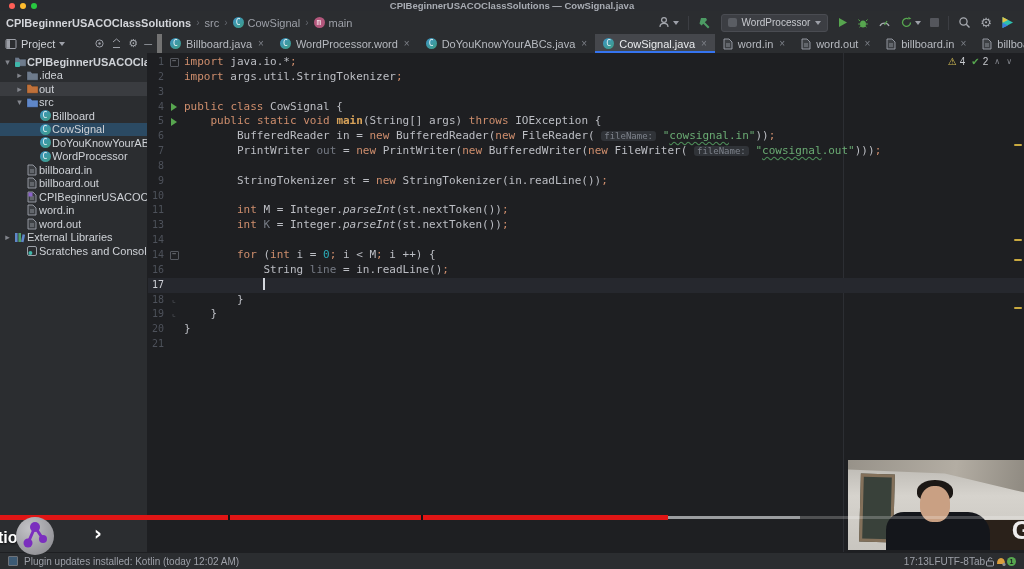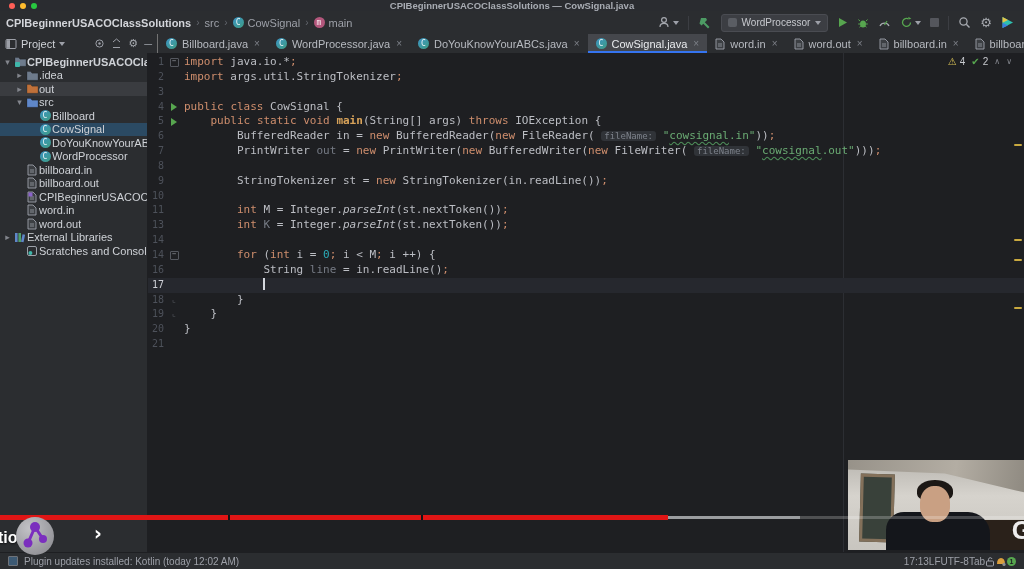--- a/index.html
+++ b/index.html
@@ -23,21 +23,21 @@
   .act{display:flex;align-items:center;gap:2px;cursor:default;}
   .caret{width:0;height:0;border-left:3px solid transparent;border-right:3px solid transparent;border-top:4px solid #9da0a8;display:inline-block;}
   .runconfig{display:flex;align-items:center;gap:5px;background:#3c3e43;border:1px solid #4a4c52;border-radius:3px;height:16px;padding:0 6px;font-size:10px;color:#c7c9ce;}
   .rc-icon{width:9px;height:9px;background:#5a5d63;border-radius:2px;display:inline-block;}
   .tb-sep{width:1px;height:14px;background:#3c3e43;}
   .stop-sq{width:9px;height:9px;background:#54565c;border-radius:1px;}
   .gear{font-family:"DejaVu Sans",sans-serif;color:#a6a9af;font-size:13px;line-height:13px;}
 
   
   .row2{height:19px;display:flex;background:#2b2d30;}
-  .panel-header{width:147px;flex:0 0 147px;display:flex;align-items:center;gap:4px;padding:0 5px;font-size:11px;color:#cfd2d7;border-right:1px solid #737373;}
+  .panel-header{width:147px;flex:0 0 147px;display:flex;align-items:center;gap:4px;padding:0 5px;font-size:11px;color:#cfd2d7;border-right:5px solid #737373;}
   .ph-icons{margin-left:auto;display:flex;align-items:center;gap:6px;color:#9da0a8;}
   .tabs{flex:1;display:flex;align-items:stretch;overflow:hidden;}
   .tab{display:flex;align-items:center;gap:5px;padding:0 8px;font-size:11px;color:#b7bac0;position:relative;white-space:nowrap;}
   .tab .close{color:#7d8088;font-size:10px;margin-left:1px;}
   .tab.active{background:#45474c;color:#e9ebee;}
   .tab.active:after{content:"";position:absolute;left:0;right:0;bottom:0;height:2px;background:#3574f0;}
 
   
   .main{display:flex;height:499px;}
   .panel{width:147px;flex:0 0 147px;background:#2b2d30;border-right:1px solid #1e1f22;padding-top:2px;overflow:hidden;}
@@ -226,21 +226,21 @@
       </span>
     </div>
     <div class="tabs" id="tabs">
         <div class="tab">
           <span style="width:11px;height:11px;border-radius:50%;background:linear-gradient(140deg,#3b93c5,#3f9e85);color:#e8f2f5;font-size:8px;line-height:11px;text-align:center;display:inline-block;font-family:'DejaVu Sans Mono',monospace">C</span>
           <span>Billboard.java</span>
           <span class="close">×</span>
         </div>
         <div class="tab">
           <span style="width:11px;height:11px;border-radius:50%;background:linear-gradient(140deg,#3b93c5,#3f9e85);color:#e8f2f5;font-size:8px;line-height:11px;text-align:center;display:inline-block;font-family:'DejaVu Sans Mono',monospace">C</span>
-          <span>WordProcessor.java</span>
+          <span>WordProcessor.word</span>
           <span class="close">×</span>
         </div>
         <div class="tab">
           <span style="width:11px;height:11px;border-radius:50%;background:linear-gradient(140deg,#3b93c5,#3f9e85);color:#e8f2f5;font-size:8px;line-height:11px;text-align:center;display:inline-block;font-family:'DejaVu Sans Mono',monospace">C</span>
           <span>DoYouKnowYourABCs.java</span>
           <span class="close">×</span>
         </div>
         <div class="tab active">
           <span style="width:11px;height:11px;border-radius:50%;background:linear-gradient(140deg,#3b93c5,#3f9e85);color:#e8f2f5;font-size:8px;line-height:11px;text-align:center;display:inline-block;font-family:'DejaVu Sans Mono',monospace">C</span>
           <span>CowSignal.java</span>

